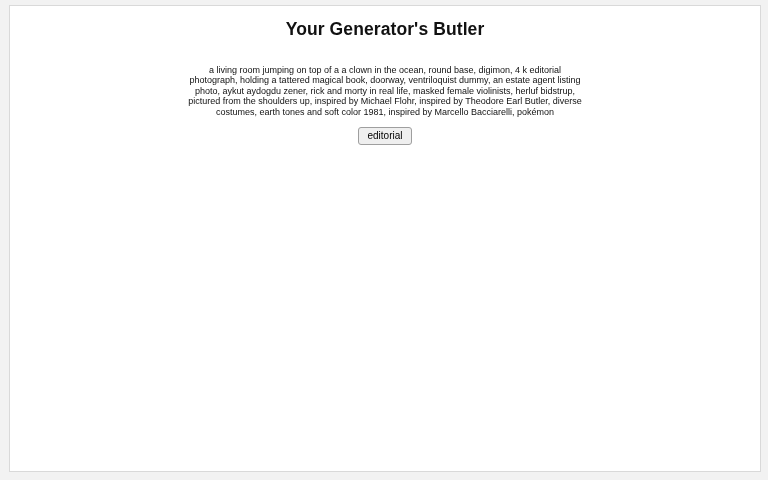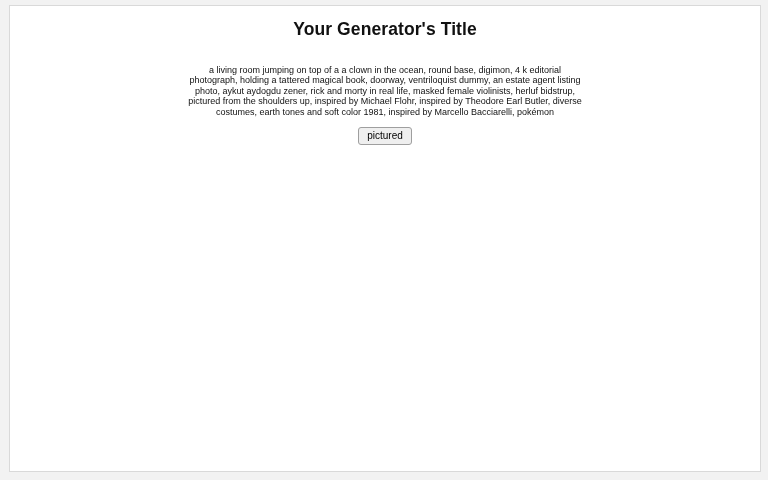--- a/index.html
+++ b/index.html
@@ -50,16 +50,16 @@
     border: 1px solid #9f9f9f;
     border-radius: 3px;
     padding: 2px 8px 3px 8px;
     cursor: pointer;
   }
 </style>
 </head>
 <body>
 
 <div class="content-panel">
-  <h1 class="page-title">Your Generator's Title</h1>
+  <h1 class="page-title">Your Generator's Butler</h1>
   <p class="output-text">a living room jumping on top of a a clown in the ocean, round base, digimon, 4 k editorial photograph, holding a tattered magical book, doorway, ventriloquist dummy, an estate agent listing photo, aykut aydogdu zener, rick and morty in real life, masked female violinists, herluf bidstrup, pictured from the shoulders up, inspired by Michael Flohr, inspired by Theodore Earl Butler, diverse costumes, earth tones and soft color 1981, inspired by Marcello Bacciarelli, pokémon</p>
-  <button class="randomize-button">pictured</button>
+  <button class="randomize-button">editorial</button>
 </div>
 
 </body></html>

